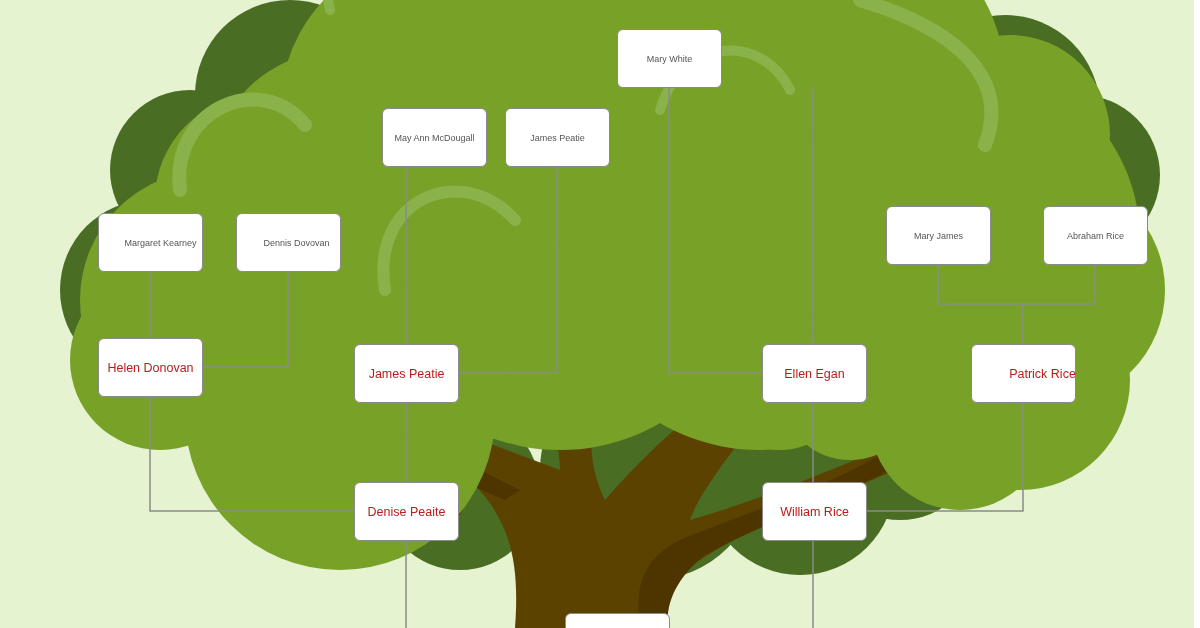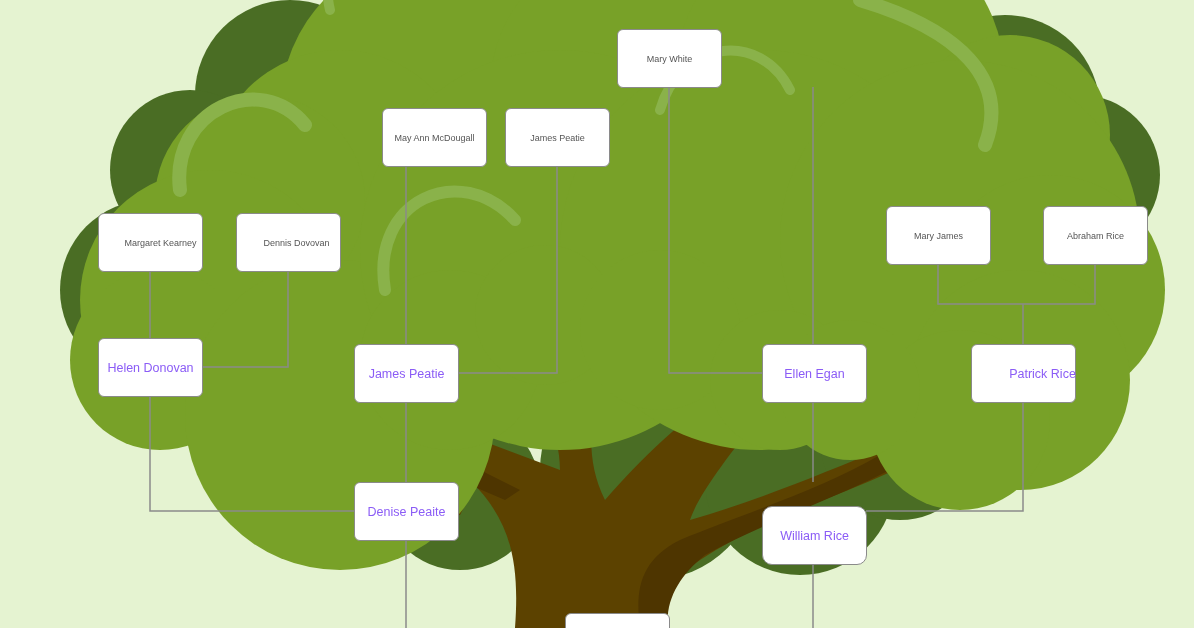--- a/index.html
+++ b/index.html
@@ -18,21 +18,21 @@
     position: absolute; box-sizing: border-box;
     width: 105px; height: 59px;
     background: #ffffff;
     border: 1.5px solid #8a8a8a;
     border-radius: 6px;
     display: flex; align-items: center; justify-content: center;
     text-align: right; color: #555555;
     cursor: pointer;
   }
   .card.small span { font-size: 9px; }
-  .card.large span { font-size: 12.5px; color: #8b5cf6; }
+  .card.large span { font-size: 12.5px; color: #b91c1c; }
   .card span { white-space: nowrap; }
 </style>
 </head>
 <body>
 
 <div id="canvas">
 
   <svg id="tree-art" width="1194" height="628" viewBox="0 0 1194 628">
 
     <g fill="#4a6d24">
@@ -151,20 +151,20 @@
   <div class="card large" style="left:762px; top:344px;">
     <span>Ellen Egan</span>
   </div>
   <div class="card large" style="left:971px; top:344px;padding-left:38px;">
     <span>Patrick Rice</span>
   </div>
 
   <div class="card large" style="left:354px; top:482px;">
     <span>Denise Peaite</span>
   </div>
-  <div class="card large" style="left:762px; top:506px;border-radius:10px;">
+  <div class="card large" style="left:762px; top:482px;">
     <span>William Rice</span>
   </div>
 
   <div class="card large" style="left:565px; top:613px;">
     <span></span>
   </div>
 </div>
 
 </body></html>

